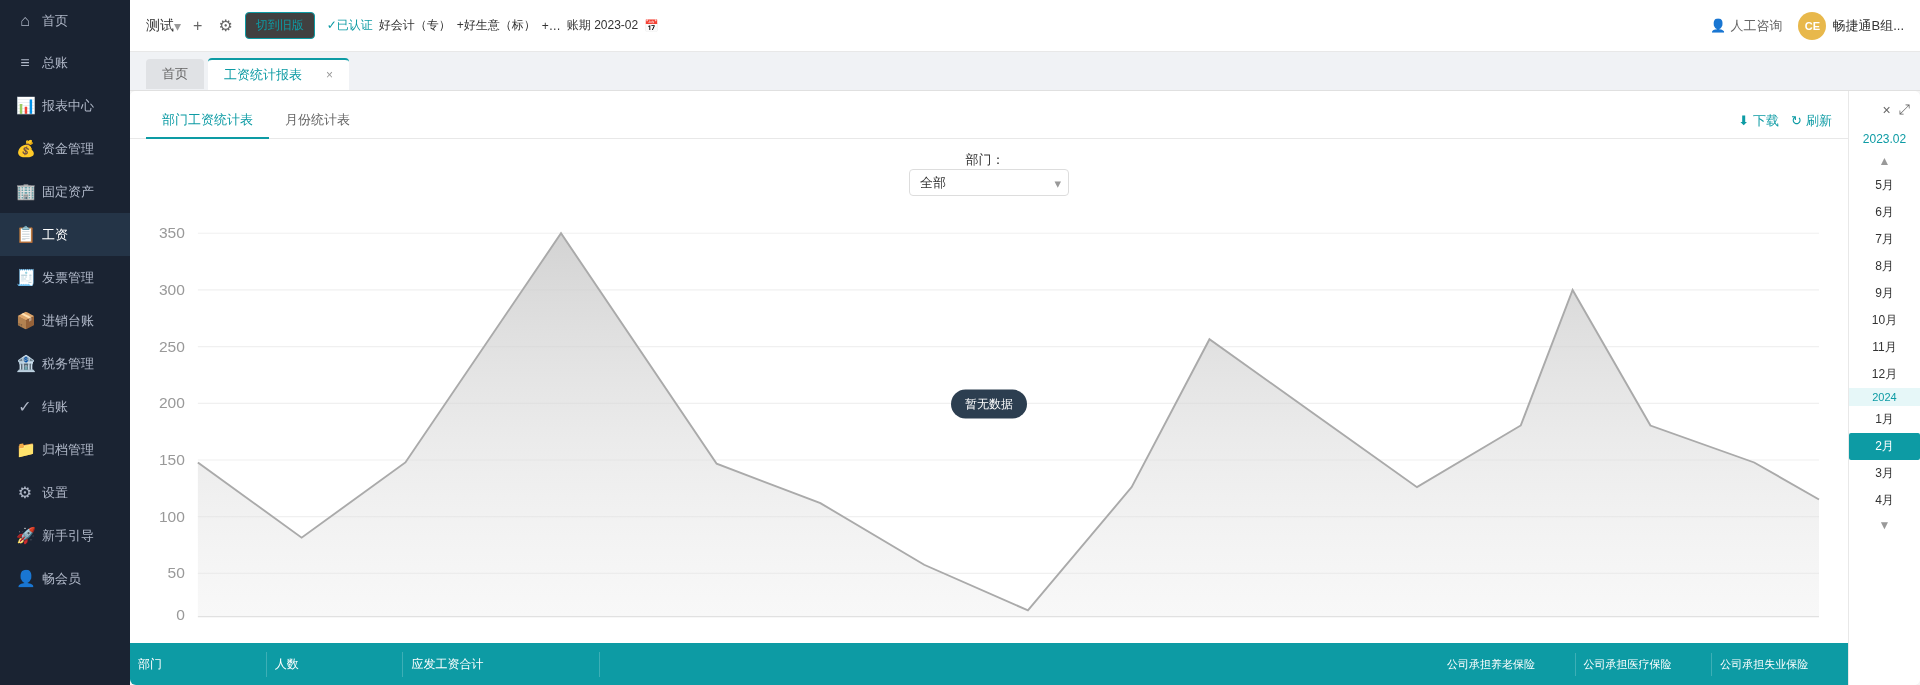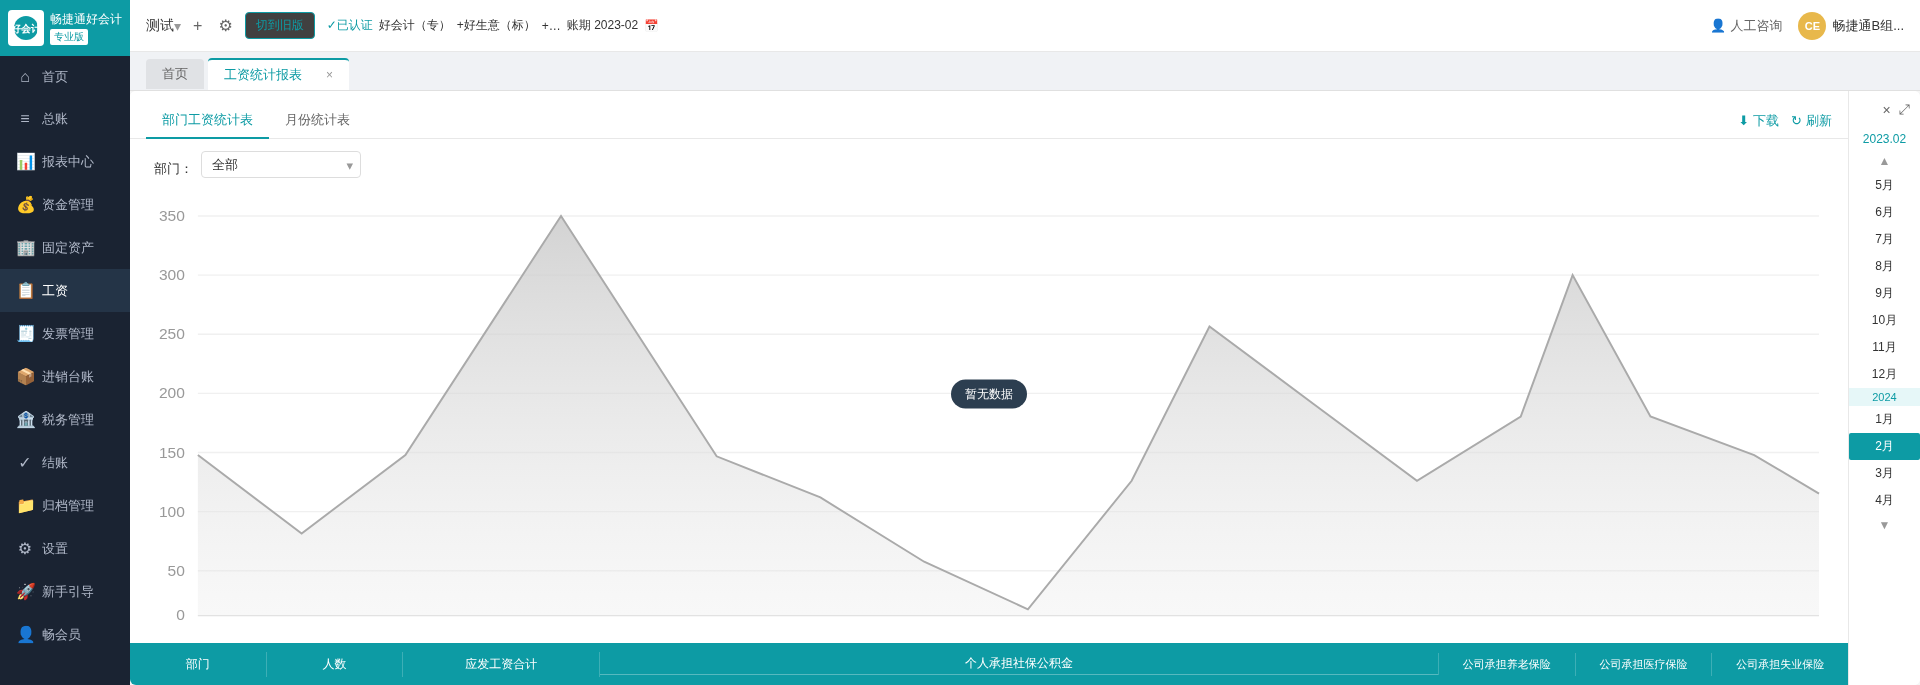--- a/index.html
+++ b/index.html
@@ -131,24 +131,25 @@
       border-bottom: 2px solid transparent;
       margin-bottom: -1px;
     }
     .subtab.active { color: #0d9ba4; border-bottom: 2px solid #0d9ba4; font-weight: 500; }
     .subtab-actions { margin-left: auto; display: flex; gap: 12px; align-items: center; }
     .subtab-btn { color: #0d9ba4; font-size: 13px; cursor: pointer; display: flex; align-items: center; gap: 4px; background: none; border: none; }
 
     
     .filter-row {
       display: flex;
-      align-items: flex-end;
+      align-items: center;
       padding: 12px 24px;
       background: #fff;
       flex-shrink: 0;
+      flex-direction: column;
     }
     .filter-label { font-size: 13px; color: #333; margin-right: 8px; }
     .filter-select {
       border: 1px solid #ddd;
       border-radius: 4px;
       padding: 5px 28px 5px 10px;
       font-size: 13px;
       color: #333;
       background: #fff;
       cursor: pointer;
@@ -183,21 +184,21 @@
     .table-footer {
       background: #0d9ba4;
       color: #fff;
       display: flex;
       align-items: center;
       height: 42px;
       flex-shrink: 0;
     }
     .table-col {
       flex: 1;
-      text-align: center;
+      text-align: left;
       font-size: 12px;
       padding: 4px 8px;
       border-right: 1px solid rgba(255,255,255,0.2);
       white-space: nowrap;
       overflow: hidden;
       text-overflow: ellipsis;
     }
     .table-col:last-child { border-right: none; }
 
     
@@ -241,32 +242,20 @@
     }
     .side-panel-month.active { background: #0d9ba4; color: #fff; border-radius: 2px; }
     .side-panel-month.year-label { background: #e6f7f8; color: #0d9ba4; font-size: 11px; padding: 3px 4px; }
 
     .scrollbar-hidden::-webkit-scrollbar { display: none; }
   </style>
 </head>
 <body>
 
 <div class="sidebar scrollbar-hidden">
-  <div class="sidebar-logo">
-    <div class="sidebar-logo-icon">
-      <svg width="28" height="28" viewBox="0 0 28 28">
-        <circle cx="14" cy="14" r="12" fill="#0d9ba4"></circle>
-        <text x="14" y="18" text-anchor="middle" fill="#fff" font-size="10" font-weight="bold">好会计</text>
-      </svg>
-    </div>
-    <div class="sidebar-logo-text">
-      <div>畅捷通好会计</div>
-      <span class="badge">专业版</span>
-    </div>
-  </div>
 
   <div class="sidebar-item">
     <span class="icon">⌂</span>
     <span>首页</span>
   </div>
   <div class="sidebar-item">
     <span class="icon">≡</span>
     <span>总账</span>
   </div>
   <div class="sidebar-item">
@@ -441,23 +430,20 @@
           <span>部门</span>
         </div>
         <div class="table-col">
           <span>人数</span>
         </div>
         <div class="table-col" style="flex: 1.5;">
           <span>应发工资合计</span>
         </div>
 
         <div style="display: flex; flex-direction: column; flex: 7; border-right: 1px solid rgba(255,255,255,0.2);">
-          <div style="text-align: center; font-size: 12px; padding: 2px 4px; border-bottom: 1px solid rgba(255,255,255,0.3); color: #fff;">
-            <span>个人承担社保公积金</span>
-          </div>
         </div>
         <div class="table-col" style="font-size: 11px; font-family: Liberation Serif, serif;">
           <span>公司承担养老保险</span>
         </div>
         <div class="table-col" style="font-size: 11px;">
           <span>公司承担医疗保险</span>
         </div>
         <div class="table-col" style="font-size: 11px;">
           <span>公司承担失业保险</span>
         </div>

